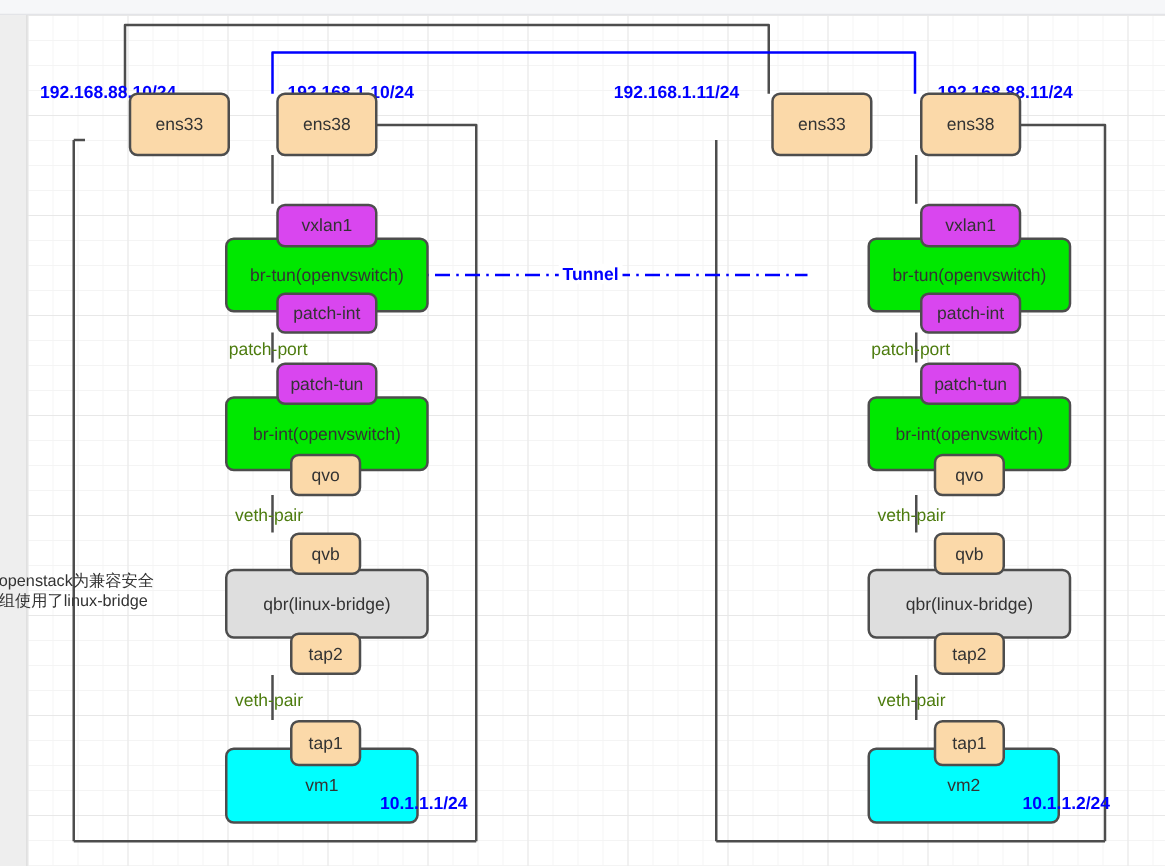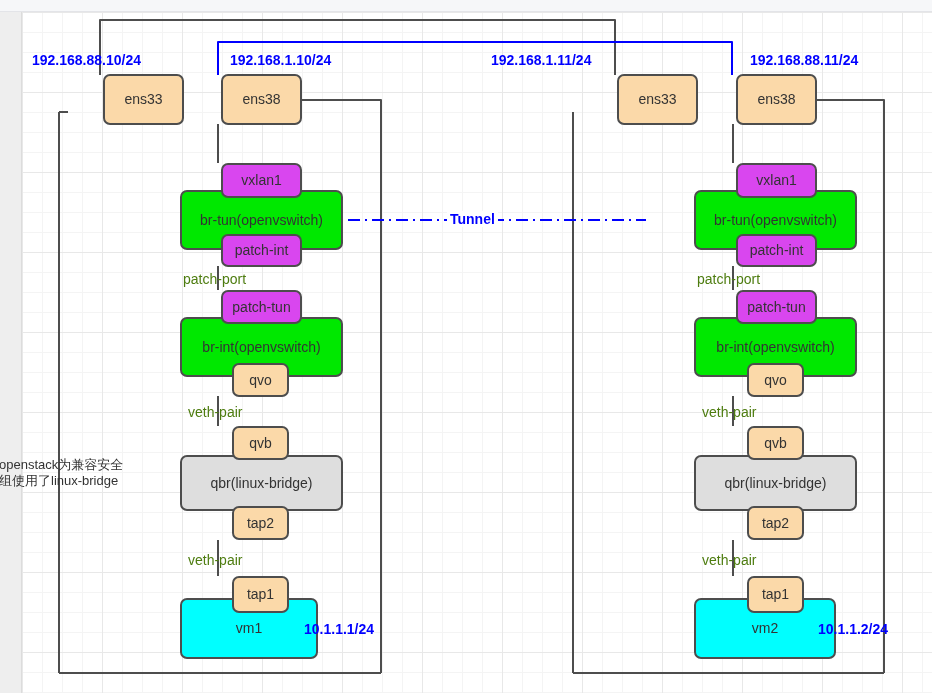--- a/index.html
+++ b/index.html
@@ -92,20 +92,21 @@
     font-size: 14px;
     white-space: nowrap;
     text-align: right;
   }
   .ip {
     position: absolute;
     color: #0000ff;
     font-size: 14px;
     font-weight: bold;
     white-space: nowrap;
+    margin-top: 13px;
   }
   .tunnel-label {
     position: absolute;
     color: #0000ff;
     font-size: 14px;
     font-weight: bold;
     background: #ffffff;
     padding: 0 3px;
     white-space: nowrap;
   }
@@ -195,21 +196,21 @@
   <span>qbr(linux-bridge)</span>
 </div>
 <div class="node veth" style="left:189px; top:426px; width:57px; height:34px;">
   <span>qvb</span>
 </div>
 <div class="node veth" style="left:189px; top:506px; width:57px; height:34px;">
   <span>tap2</span>
 </div>
 <div class="txt" style="left:188px; top:552px;">veth-pair</div>
 
-<div class="node vm" style="left:137px; top:598px; width:138px; height:61px;">
+<div class="node vm" style="left:137px; top:598px; width:155px; height:61px;">
   <span>vm1</span>
 </div>
 <div class="node veth" style="left:189px; top:576px; width:57px; height:37px;">
   <span>tap1</span>
 </div>
 <div class="ip" style="left:304px; top:621px;">10.1.1.1/24</div>
 
 <div class="ip" style="left:491px; top:52px;">192.168.1.11/24</div>
 <div class="ip" style="left:750px; top:52px;">192.168.88.11/24</div>
 
@@ -246,21 +247,21 @@
   <span>qbr(linux-bridge)</span>
 </div>
 <div class="node veth" style="left:704px; top:426px; width:57px; height:34px;">
   <span>qvb</span>
 </div>
 <div class="node veth" style="left:704px; top:506px; width:57px; height:34px;">
   <span>tap2</span>
 </div>
 <div class="txt" style="left:702px; top:552px;">veth-pair</div>
 
-<div class="node vm" style="left:651px; top:598px; width:142px; height:61px;">
+<div class="node vm" style="left:651px; top:598px; width:154px; height:61px;">
   <span>vm2</span>
 </div>
 <div class="node veth" style="left:704px; top:576px; width:57px; height:37px;">
   <span>tap1</span>
 </div>
 <div class="ip" style="left:818px; top:621px;">10.1.1.2/24</div>
 
 <div class="tunnel-label" style="left:447px; top:211px;">Tunnel</div>
 
 <div class="note" style="left:-1px; top:457px;">openstack为兼容安全组使用了linux-bridge</div>

